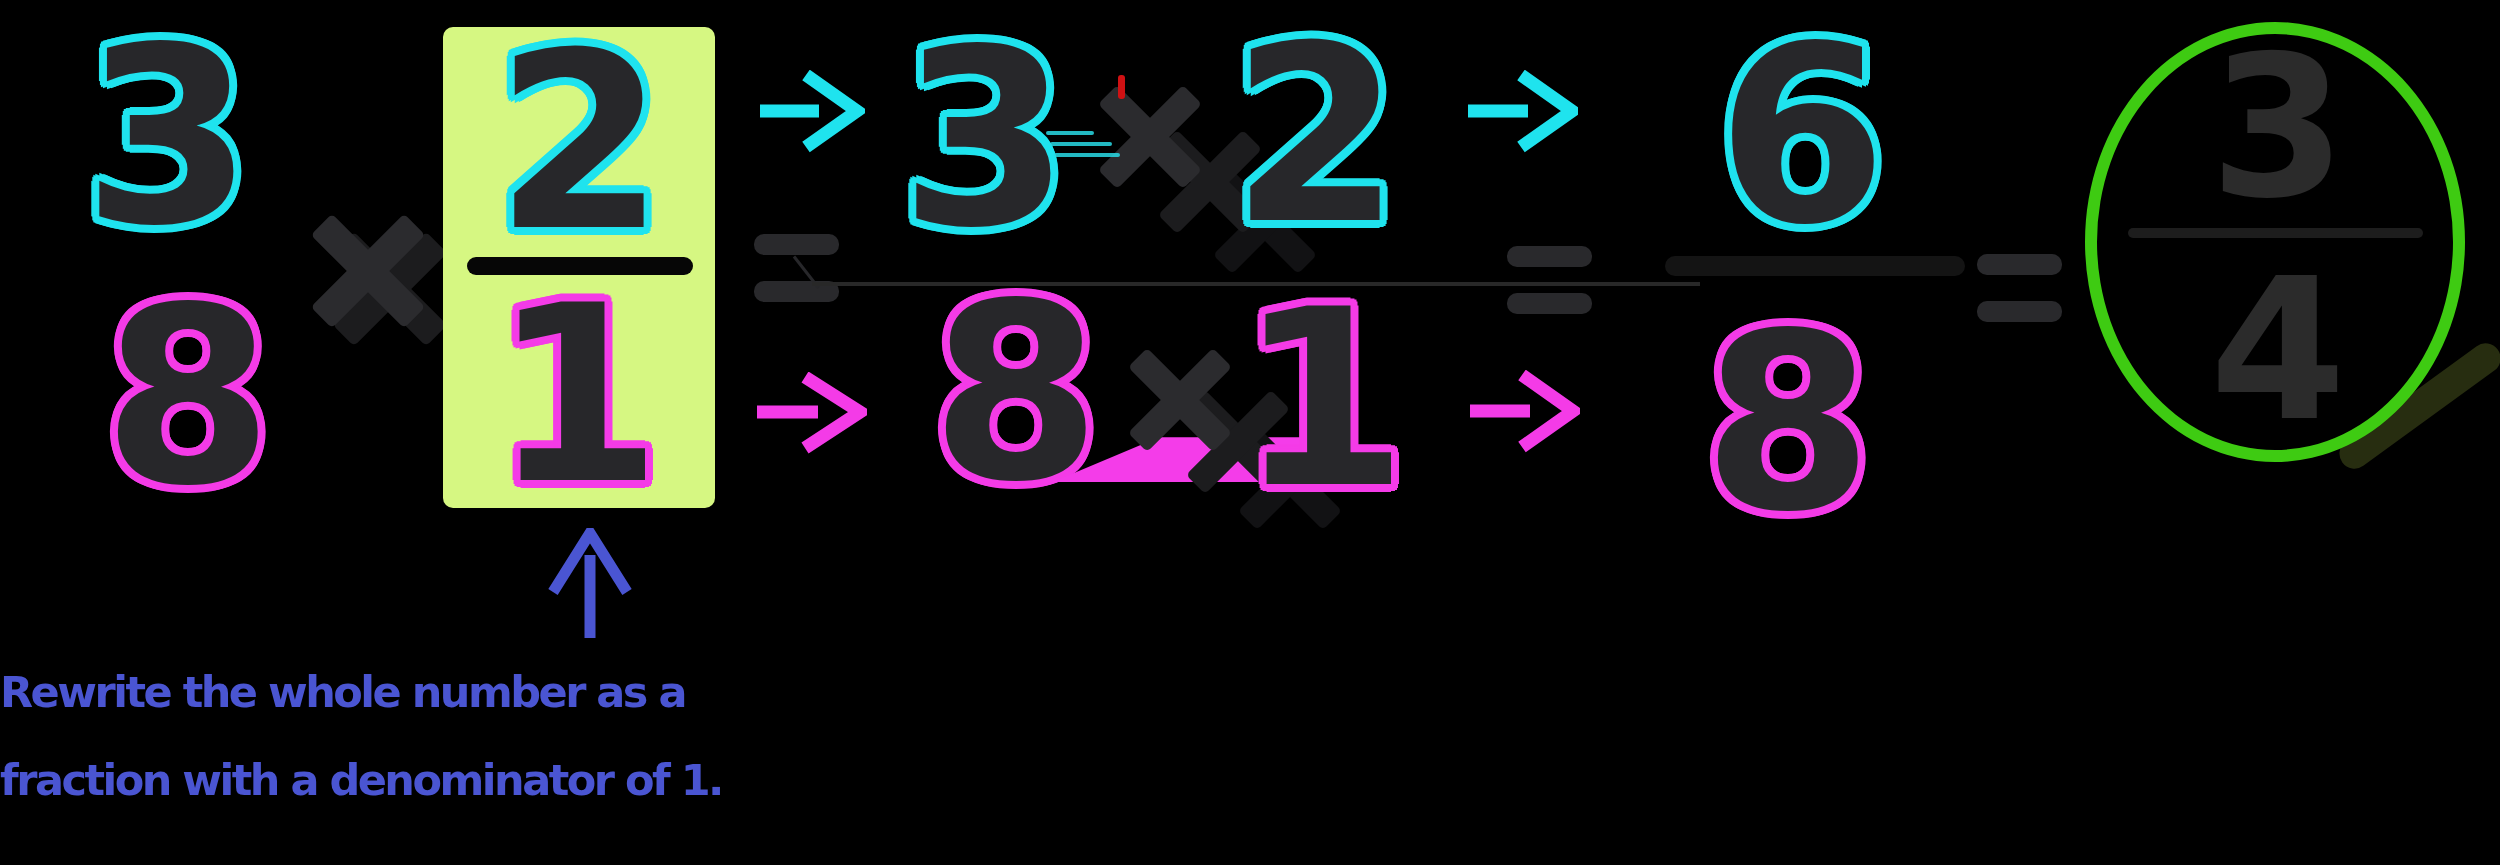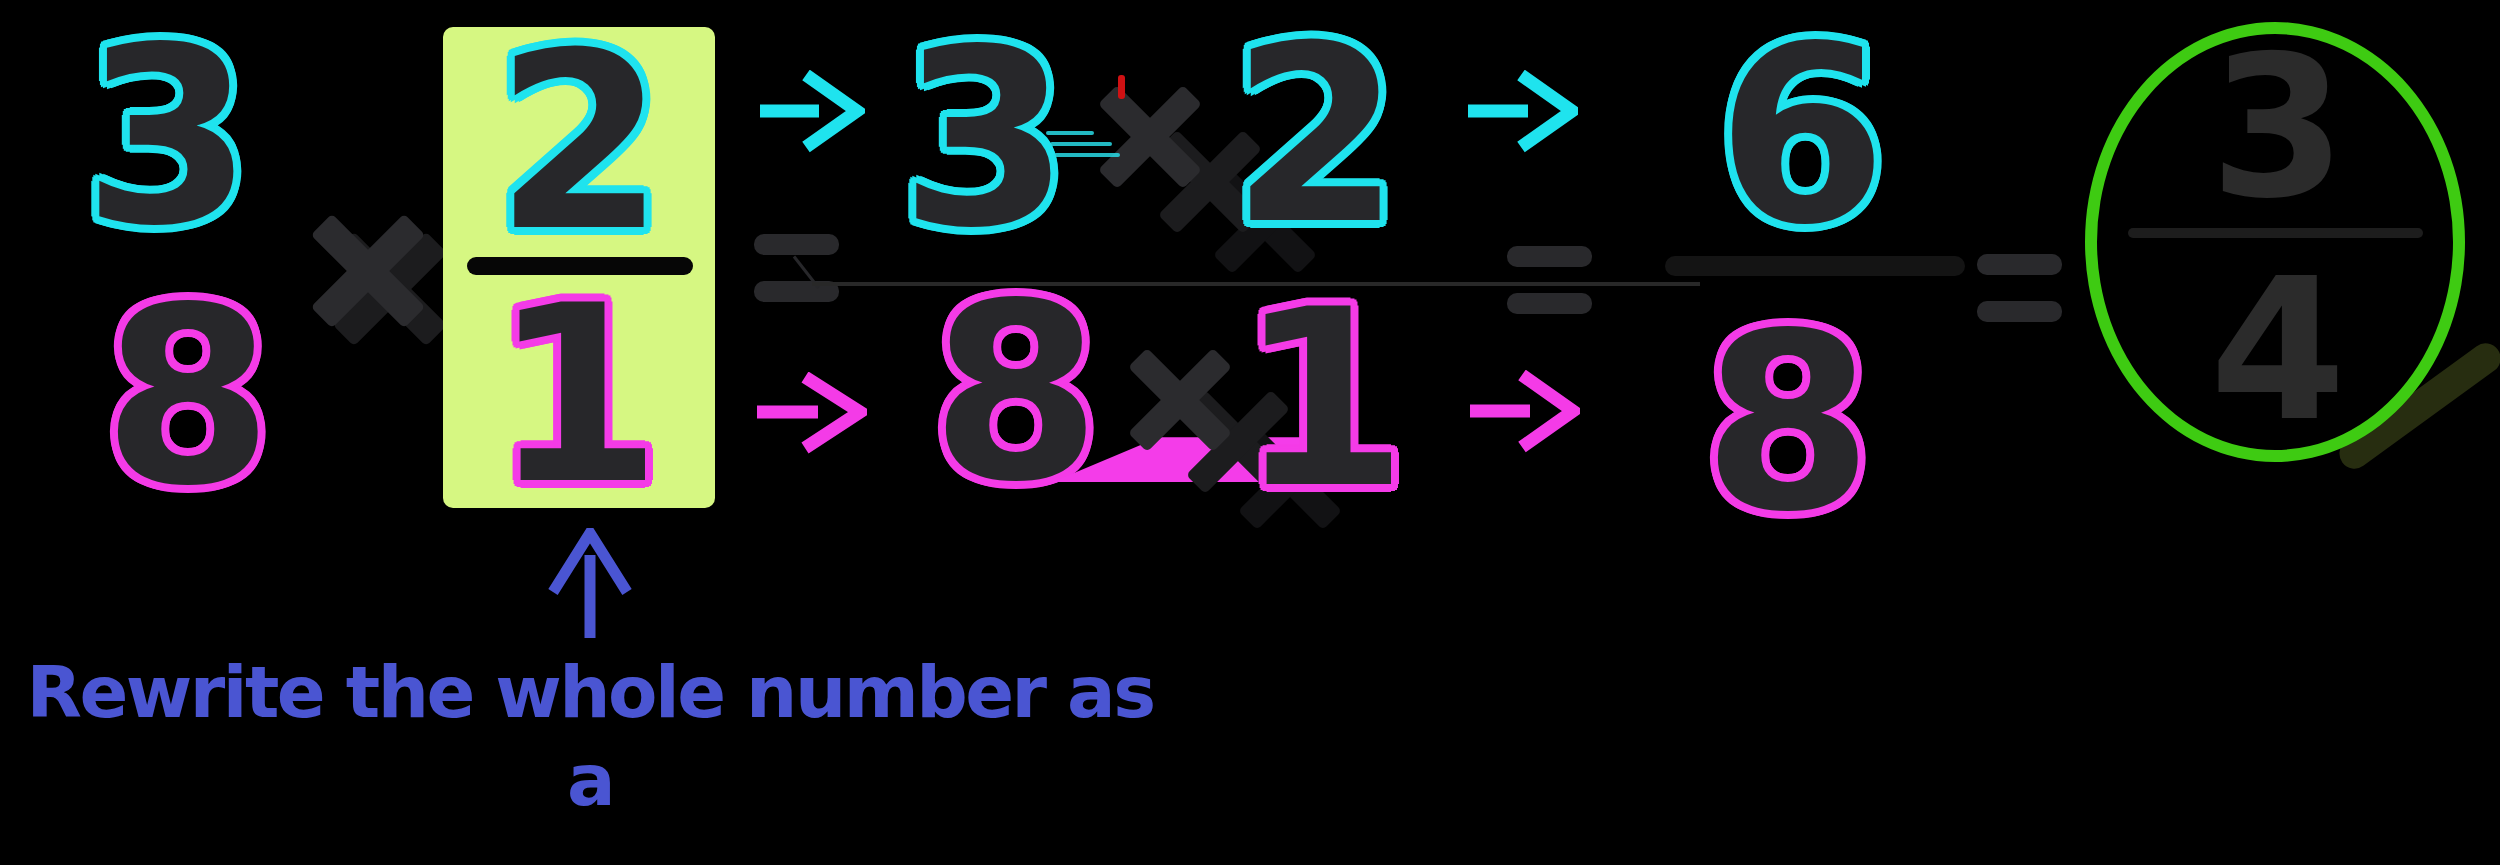--- a/index.html
+++ b/index.html
@@ -55,22 +55,22 @@
   .redtick{position:absolute;left:1118px;top:75px;width:7px;height:24px;
     background:#cf1113;border-radius:3px;}
   
   .result-ellipse{position:absolute;left:2085px;top:22px;width:380px;height:440px;
     border:12px solid #3ecb12;border-radius:50%;box-sizing:border-box;}
   .ellipse-tail{position:absolute;left:2324px;top:391px;width:192px;height:30px;
     background:#272d10;border-radius:15px;transform:rotate(-36deg);}
   
   .arrow{position:absolute;}
   
-  .note{position:absolute;left:0;top:648px;width:1180px;text-align:center;
-    color:#4a55d2;font-weight:bold;font-size:72px;letter-spacing:-2.5px;line-height:88px;}
+  .note{position:absolute;left:0;top:648px;width:1180px;
+    color:#4a55d2;font-weight:bold;font-size:43px;letter-spacing:-2.5px;line-height:88px;}
 </style>
 </head>
 <body>
 
 <div id="stage">
 
   <span class="digit outlined cyan" style="left:168px;top:138px;">3</span>
   <span class="digit outlined magenta" style="left:188px;top:398px;">8</span>
 
   <div class="xmark shadow1" style="left:390px;top:289px;width:110px;height:110px;">
@@ -162,15 +162,16 @@
   <div class="result-ellipse"></div>
   <span class="digit plain" style="left:2278px;top:127px;">3</span>
   <div class="fadeband" style="left:2128px;top:228px;width:295px;height:10px;background:#1d1d1d;"></div>
   <span class="digit plain" style="left:2278px;top:350px;">4</span>
 
   <svg class="arrow" style="left:548px;top:528px;" width="84" height="115">
     <path d="M42 110 V27 M5 64 L42 5 L79 64" stroke="#4a55d2" stroke-width="11" fill="none"></path>
   </svg>
   <div class="note">
     <div>Rewrite the whole number as a</div>
+    <div>fraction with a denominator of 1.</div>
   </div>
 
 </div>
 
 </body></html>

